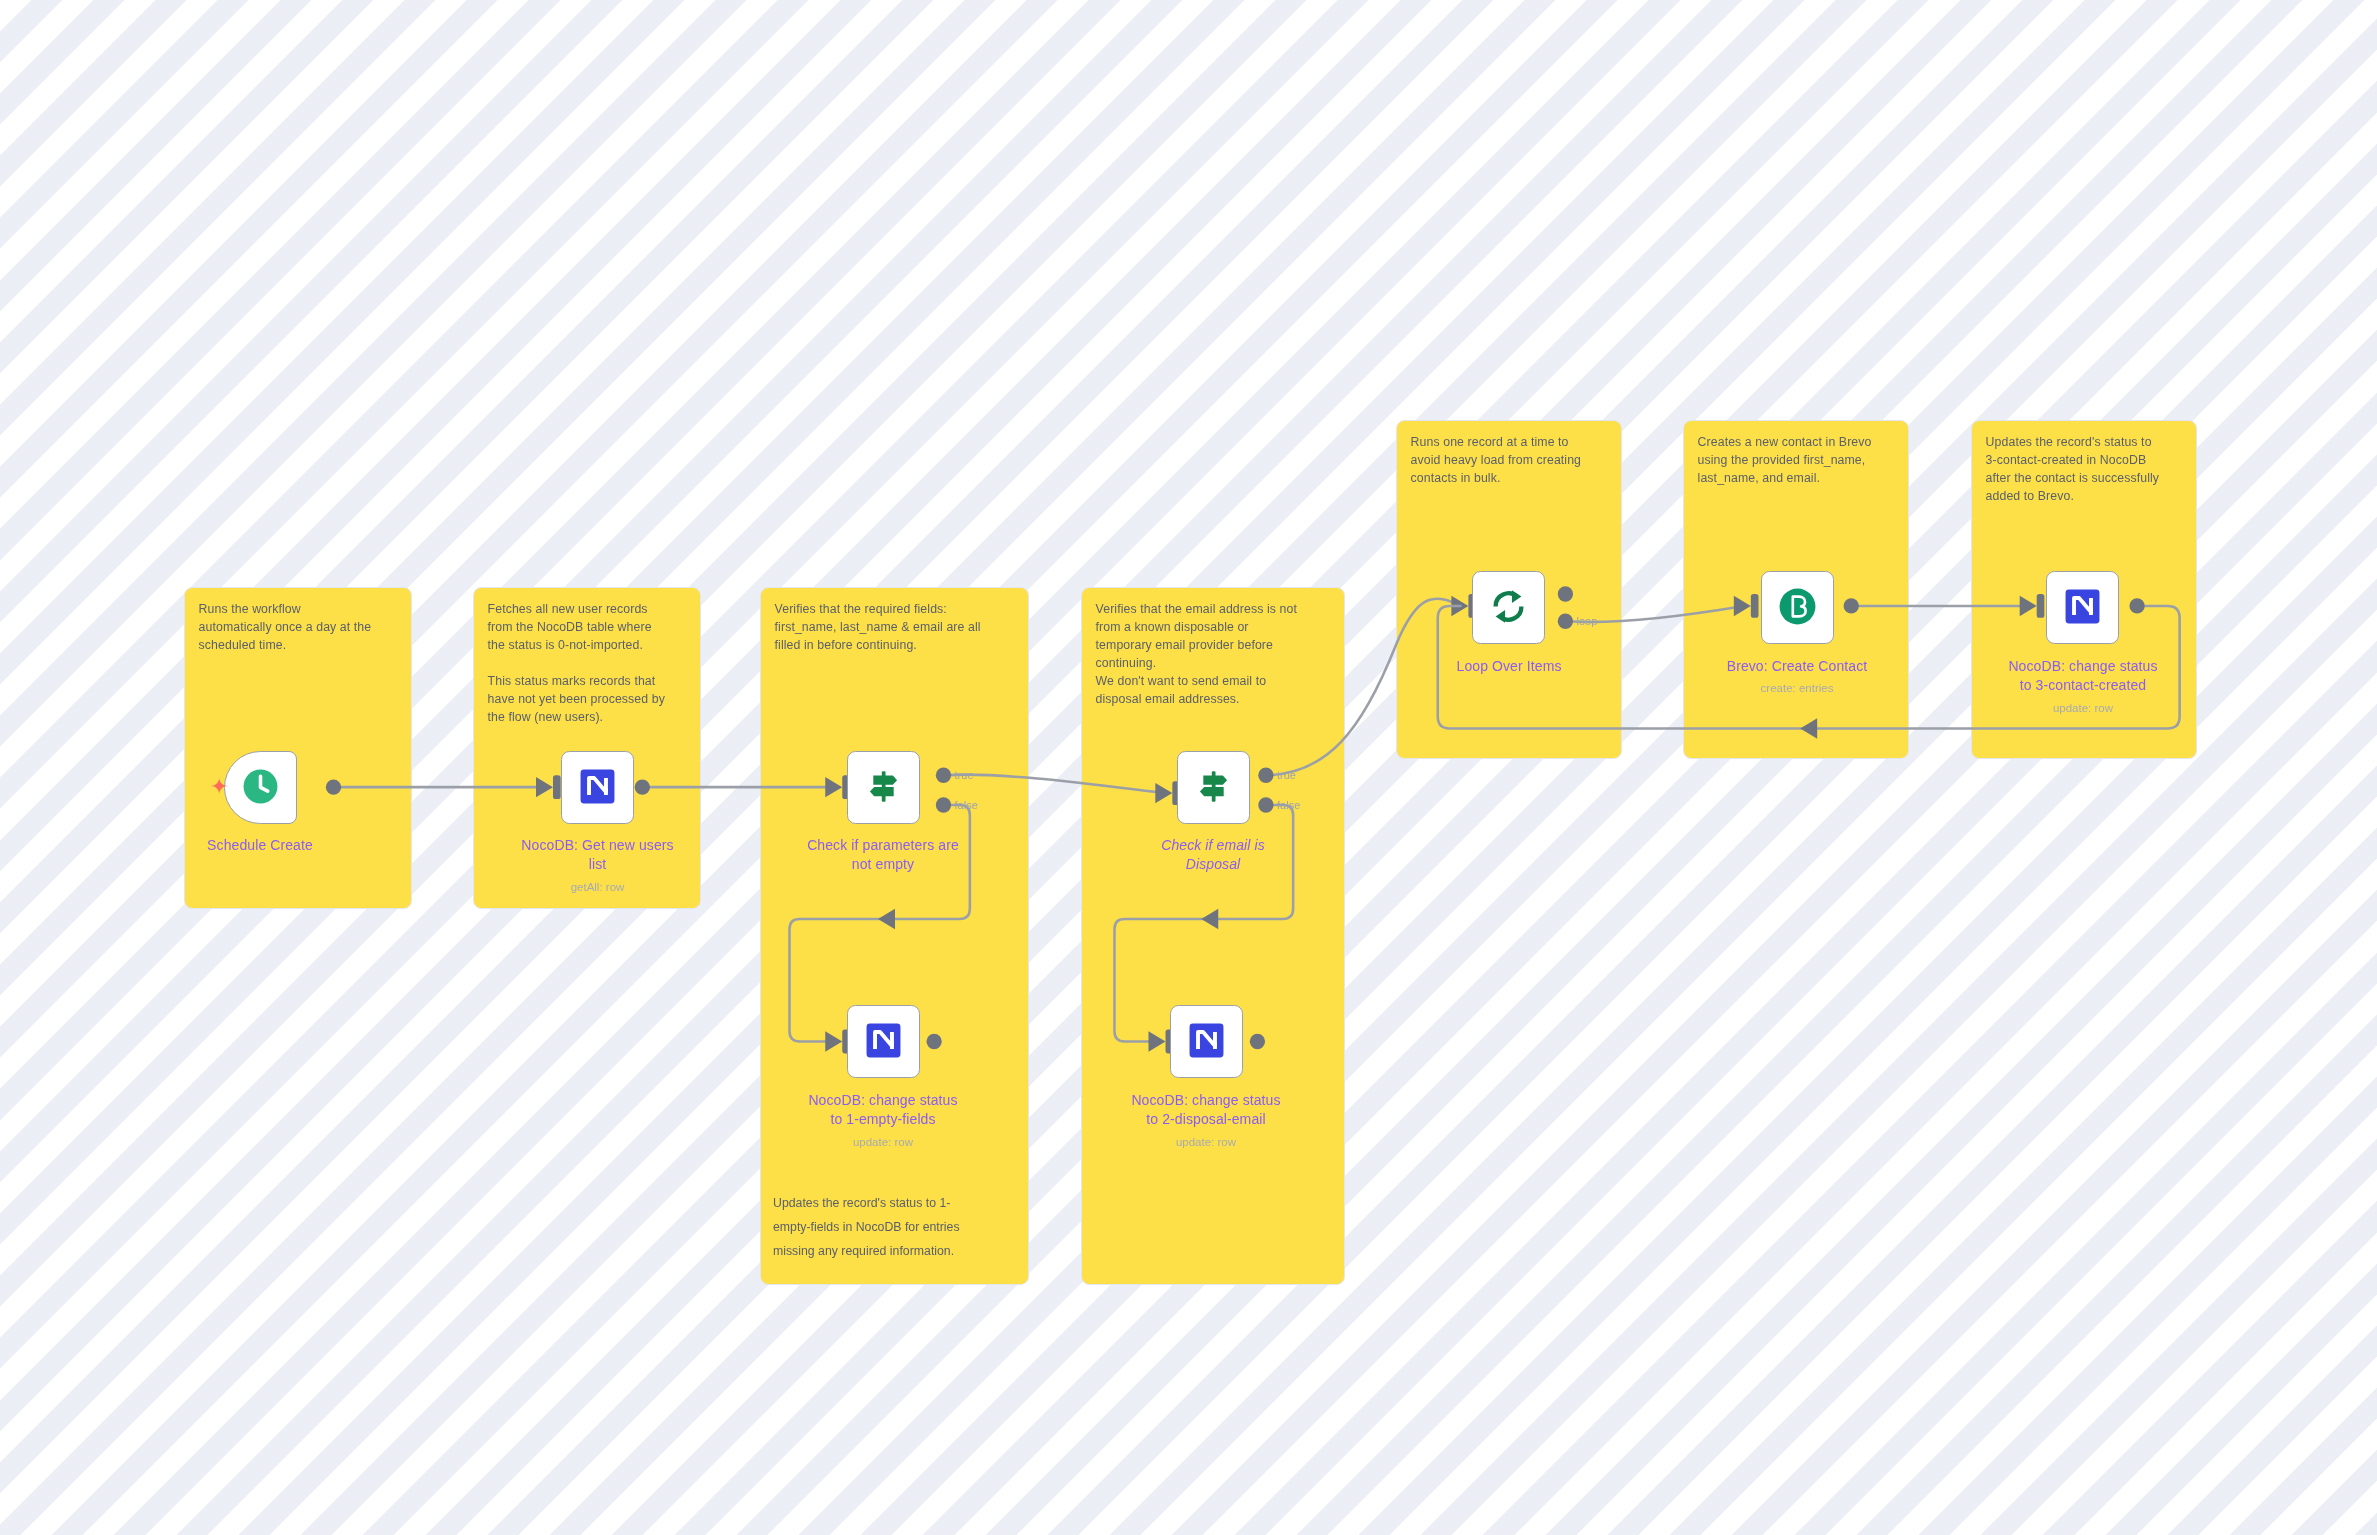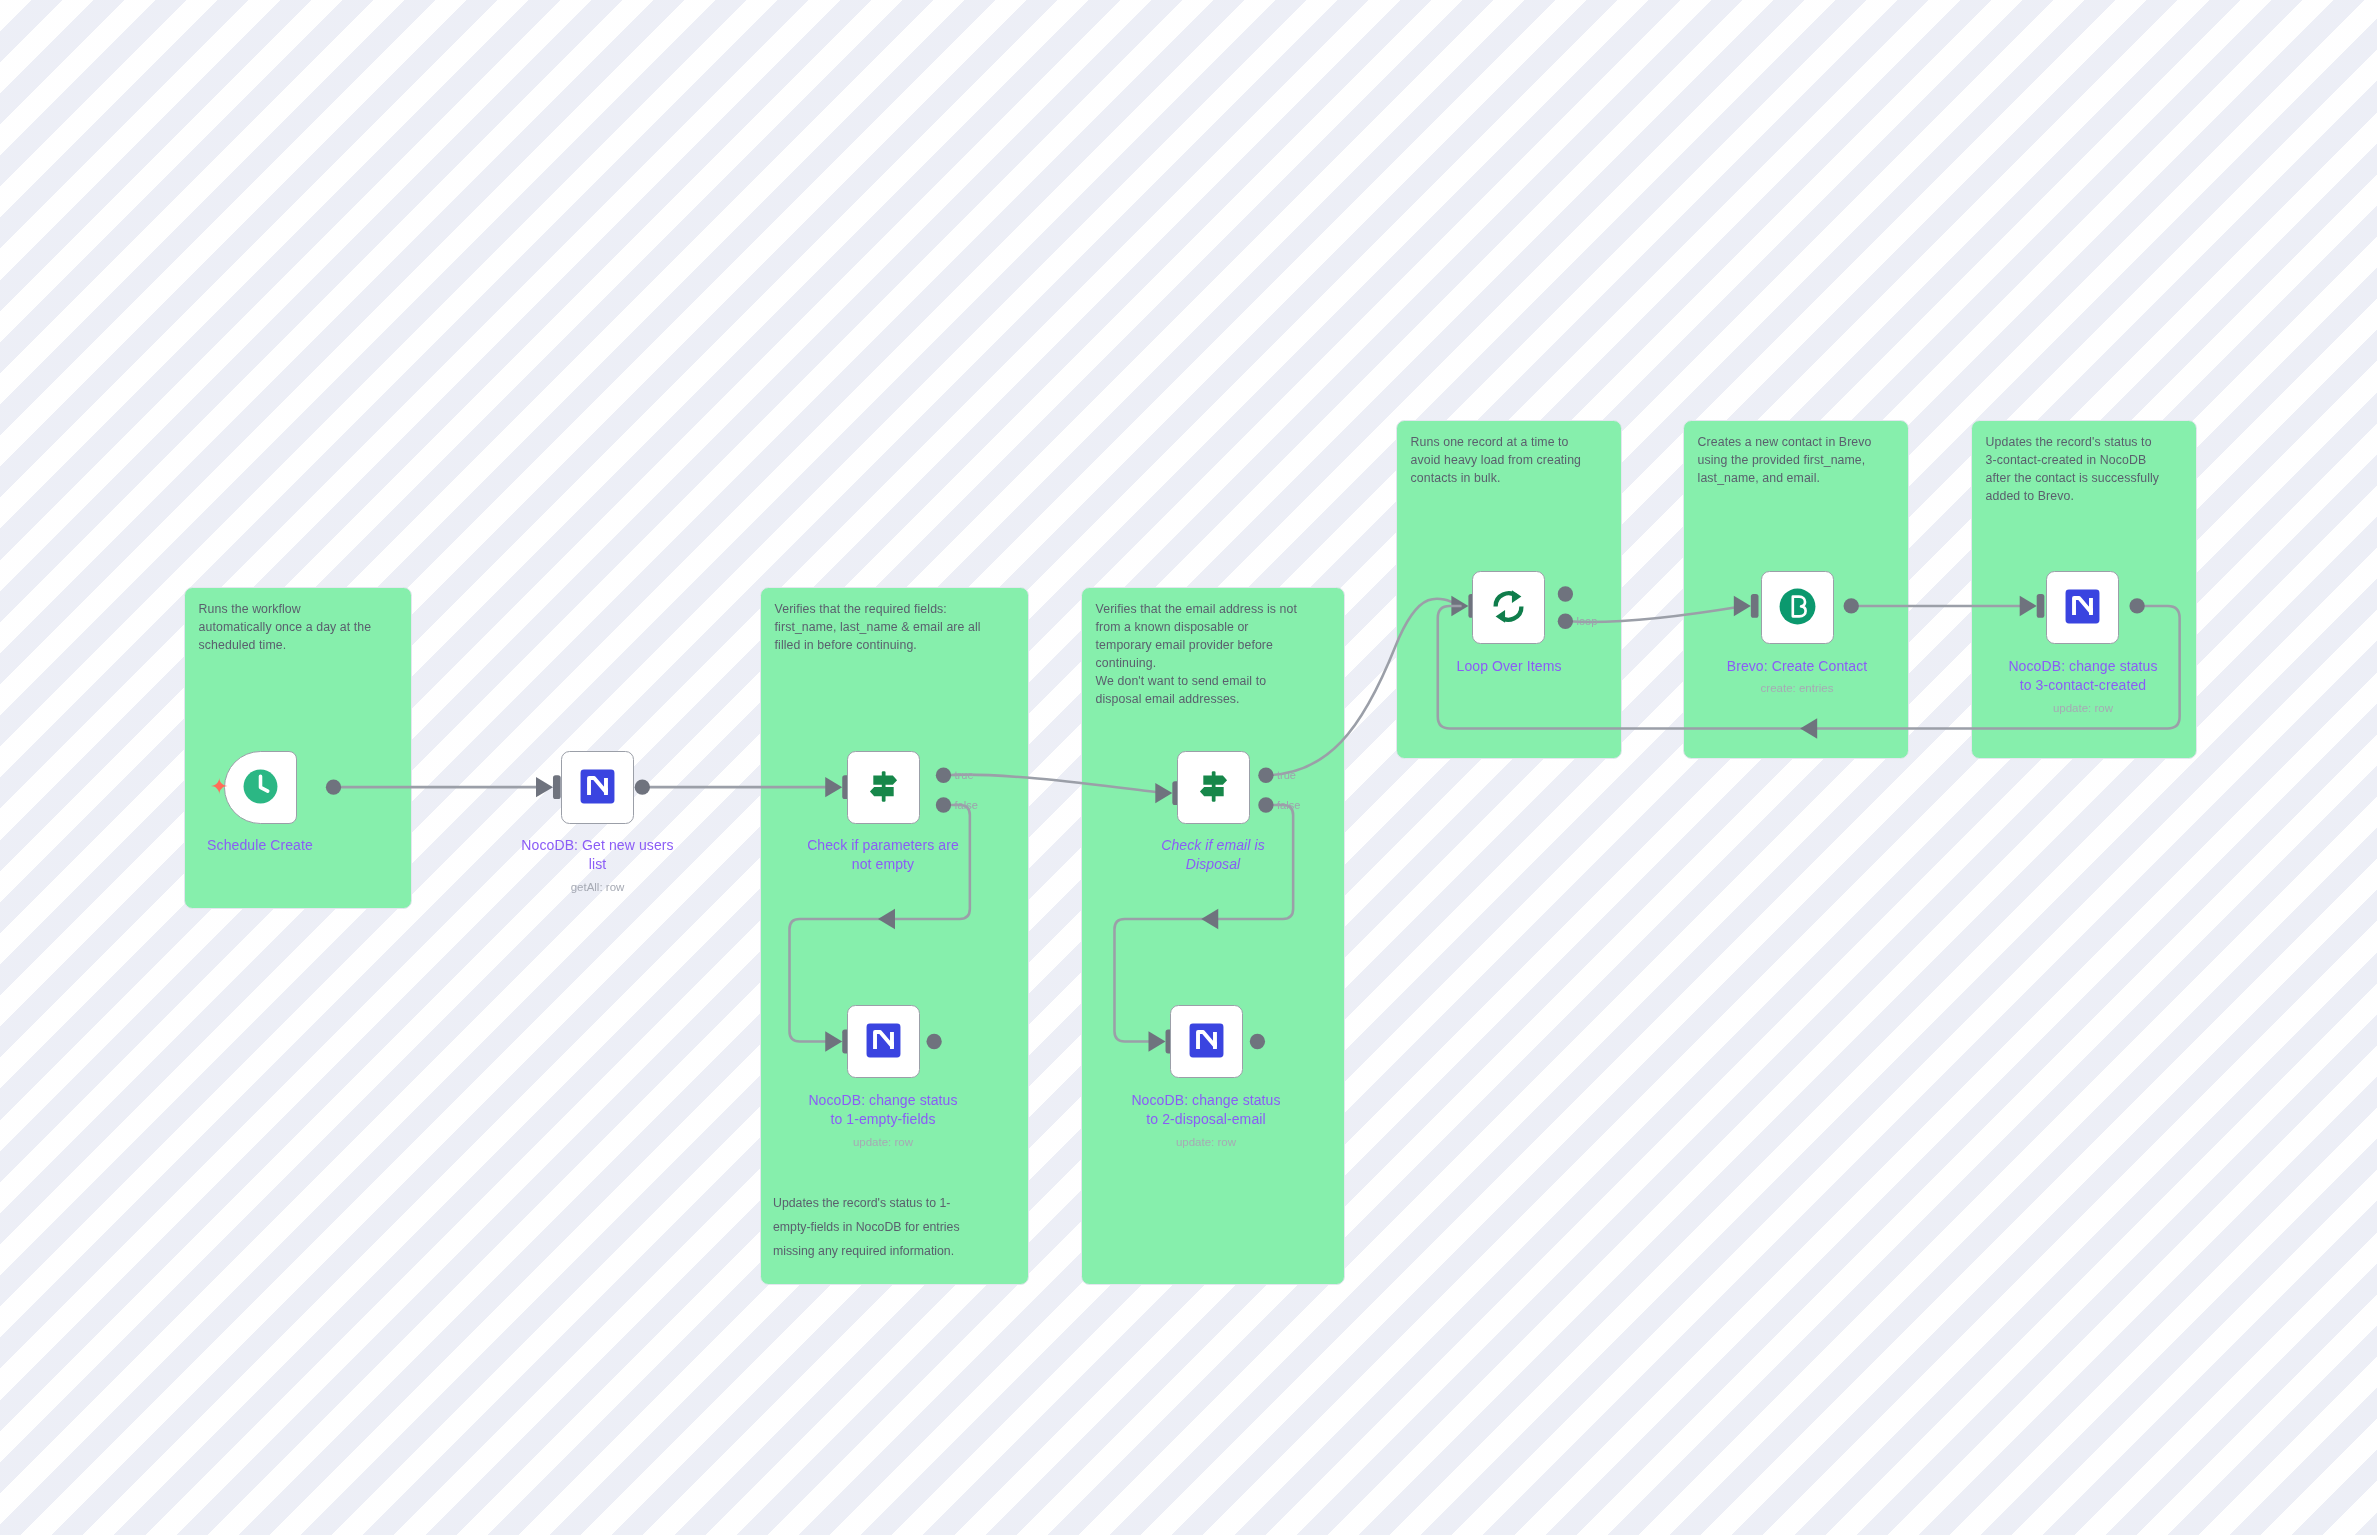--- a/index.html
+++ b/index.html
@@ -17,21 +17,21 @@
       rgba(255,255,255,0.95) 22px,
       rgba(236,238,246,0.95) 22px,
       rgba(236,238,246,0.95) 44px);
     z-index:0;
   }
   #workflow{position:absolute;inset:0;z-index:1;}
 
   
   .sticky{
     position:absolute;
-    background:#86efac;
+    background:#fde047;
     border:0.9px solid #e4e6ef;
     border-radius:8.5px;
     box-sizing:border-box;
     z-index:2;
   }
   .sticky .note-text{
     position:absolute;
     left:13.6px;right:12px;
     color:#5a5f6d;
     font-size:12.3px;
@@ -101,20 +101,29 @@
 <div id="canvas-bg"></div>
 
 <div id="workflow">
 
   <div class="sticky" style="left:184px;top:587px;width:228px;height:322px;">
     <div class="note-text note-top">Runs the workflow
 automatically once a day at the
 scheduled time.</div>
   </div>
 
+  <div class="sticky" style="left:473px;top:587px;width:228px;height:322px;">
+    <div class="note-text note-top">Fetches all new user records
+from the NocoDB table where
+the status is 0-not-imported.
+
+This status marks records that
+have not yet been processed by
+the flow (new users).</div>
+  </div>
 
   <div class="sticky" style="left:760px;top:587px;width:269px;height:698px;">
     <div class="note-text note-top">Verifies that the required fields:
 first_name, last_name &amp; email are all
 filled in before continuing.</div>
 
   </div>
 
   <div class="sticky" style="left:1081px;top:587px;width:264px;height:698px;">
     <div class="note-text note-top">Verifies that the email address is not

